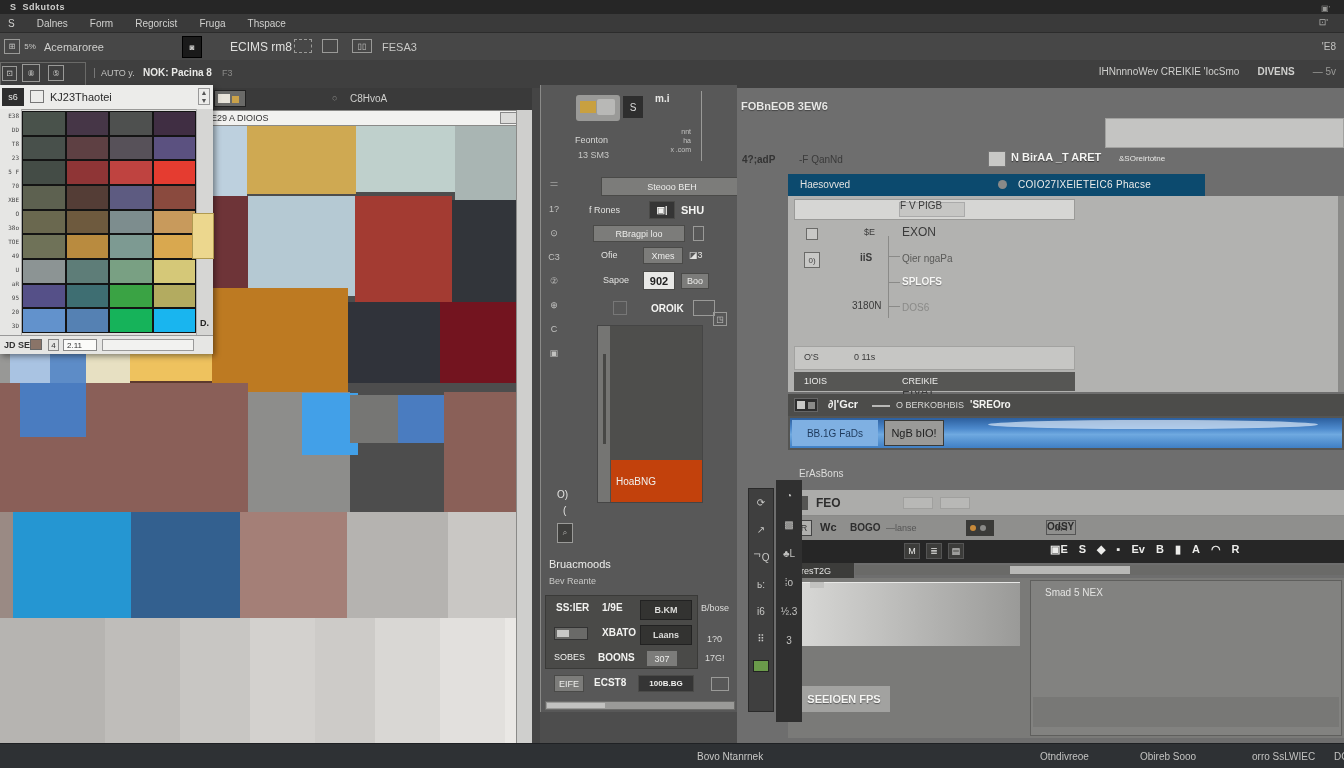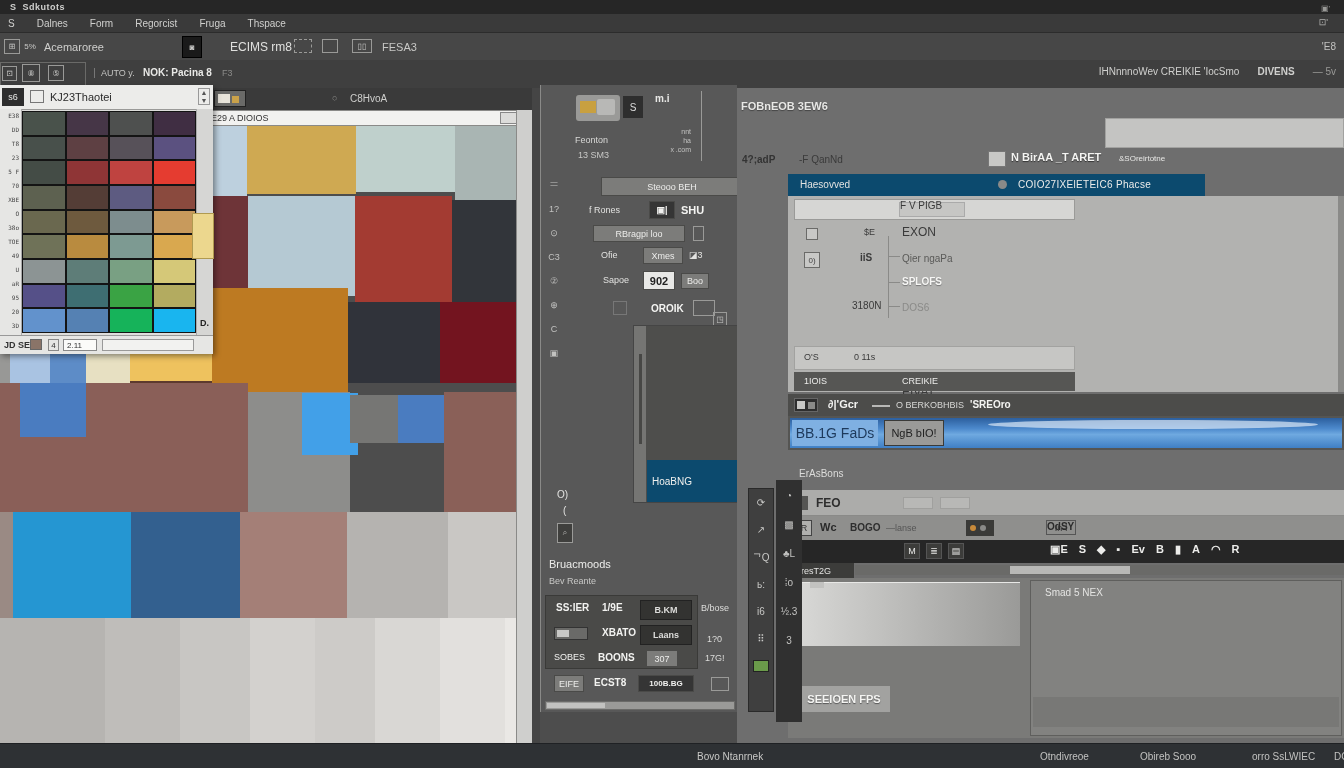--- a/index.html
+++ b/index.html
@@ -80,21 +80,21 @@
   .dlg .feon{position:absolute;left:34px;top:50px;font-size:9px;color:#d8d8d6;}
   .dlg .sz{position:absolute;left:37px;top:65px;font-size:9px;color:#c8c8c6;}
   .dlg .vline{position:absolute;left:160px;top:6px;width:1px;height:70px;background:#9a9a98;}
   .dlg .licons{position:absolute;left:4px;top:92px;width:18px;display:flex;flex-direction:column;gap:14px;
                font-size:9px;color:#c2c2c0;text-align:center;}
   .frow{position:absolute;font-size:9px;color:#e2e2e0;}
   .fbox{position:absolute;background:#7c7c7a;border:1px solid #4a4a48;box-sizing:border-box;
         font-size:9px;color:#ececea;display:flex;align-items:center;justify-content:center;}
   .dk{background:#353535;color:#f0f0ee;font-weight:bold;}
   .wt{background:#e8e8e6;color:#222;font-weight:bold;}
-  .prev{position:absolute;left:56px;top:240px;width:106px;height:178px;background:#0c4a6e;border:1px solid #454545;box-sizing:border-box;margin-left:36px;}
+  .prev{position:absolute;left:56px;top:240px;width:106px;height:178px;background:#c2410c;border:1px solid #454545;box-sizing:border-box;}
   .prev .pscroll{position:absolute;left:0;top:0;width:13px;height:176px;background:#757573;border-right:1px solid #4e4e4c;box-sizing:border-box;}
   .prev .pscroll i{position:absolute;left:5px;top:28px;width:3px;height:90px;background:#474745;}
   .prev .pbody{position:absolute;left:13px;top:0;width:91px;height:134px;background:#4e4e4c;}
   .prev .plabel{position:absolute;left:18px;top:150px;font-size:10px;color:#f0f0ee;}
   .dlg .sec{position:absolute;left:8px;top:473px;font-size:11px;color:#ececea;}
   .dlg .sec2{position:absolute;left:8px;top:491px;font-size:9px;color:#c8c8c6;}
   .dtable{position:absolute;left:4px;top:510px;width:153px;height:74px;background:#4a4a48;border:1px solid #3a3a38;box-sizing:border-box;}
   .dtable .c{position:absolute;font-size:10px;color:#f2f2f0;font-weight:bold;}
   .dbtn{position:absolute;background:#333331;border:1px solid #222;box-sizing:border-box;color:#dddddb;
         font-size:9px;display:flex;align-items:center;justify-content:center;font-weight:bold;}
@@ -144,21 +144,21 @@
   .rptb .t1{position:absolute;left:40px;top:4px;font-size:11px;color:#f2f2f0;font-weight:bold;}
   .rptb .strike{position:absolute;left:84px;top:11px;width:18px;height:2px;background:#b8b8b6;}
   .rptb .t2{position:absolute;left:108px;top:6px;font-size:9px;color:#d8d8d6;}
   .rptb .t3{position:absolute;left:182px;top:5px;font-size:10px;color:#f4f4f2;font-weight:bold;}
 
   .pbar{position:absolute;left:51px;top:328px;width:556px;height:34px;background:#555553;padding:2px;box-sizing:border-box;}
   .pbar .fill{position:absolute;left:2px;top:2px;width:552px;height:30px;
         background:linear-gradient(180deg,#2c5f9e 0%,#4c89cc 35%,#6fa9e0 55%,#3f7fc4 100%);}
   .pbar .gloss{position:absolute;left:200px;top:4px;width:330px;height:9px;background:rgba(230,240,250,.65);border-radius:50%;}
   .pbar .chip{position:absolute;left:4px;top:4px;width:86px;height:26px;background:#7fb0e2;
-        font-size:14px;color:#1e3a5c;display:flex;align-items:center;justify-content:center;}
+        font-size:10px;color:#1e3a5c;display:flex;align-items:center;justify-content:center;}
   .pbar .btn{position:absolute;left:96px;top:4px;width:60px;height:26px;background:#9a9a98;border:1px solid #3a3a38;
         box-sizing:border-box;font-size:11px;font-weight:normal;color:#222;display:flex;align-items:center;justify-content:center;}
 
   .rp .seclabel{position:absolute;left:62px;top:380px;font-size:10px;color:#dcdcda;}
   .subwinbar{position:absolute;left:51px;top:402px;width:556px;height:26px;background:#acacaa;border-bottom:1px solid #8a8a88;box-sizing:border-box;}
   .subwinbar .sq{position:absolute;left:6px;top:6px;width:14px;height:14px;background:#555553;}
   .subwinbar .t{position:absolute;left:28px;top:6px;font-size:12px;font-weight:bold;color:#2e2e2e;}
   .subwinbar .ghost{position:absolute;top:7px;width:30px;height:12px;background:#b8b8b6;border:1px solid #a0a09e;box-sizing:border-box;}
   .subtb{position:absolute;left:51px;top:428px;width:556px;height:24px;background:#8f8f8d;}
   .subtb .bx{position:absolute;left:8px;top:4px;width:16px;height:16px;border:1px solid #444;box-sizing:border-box;

